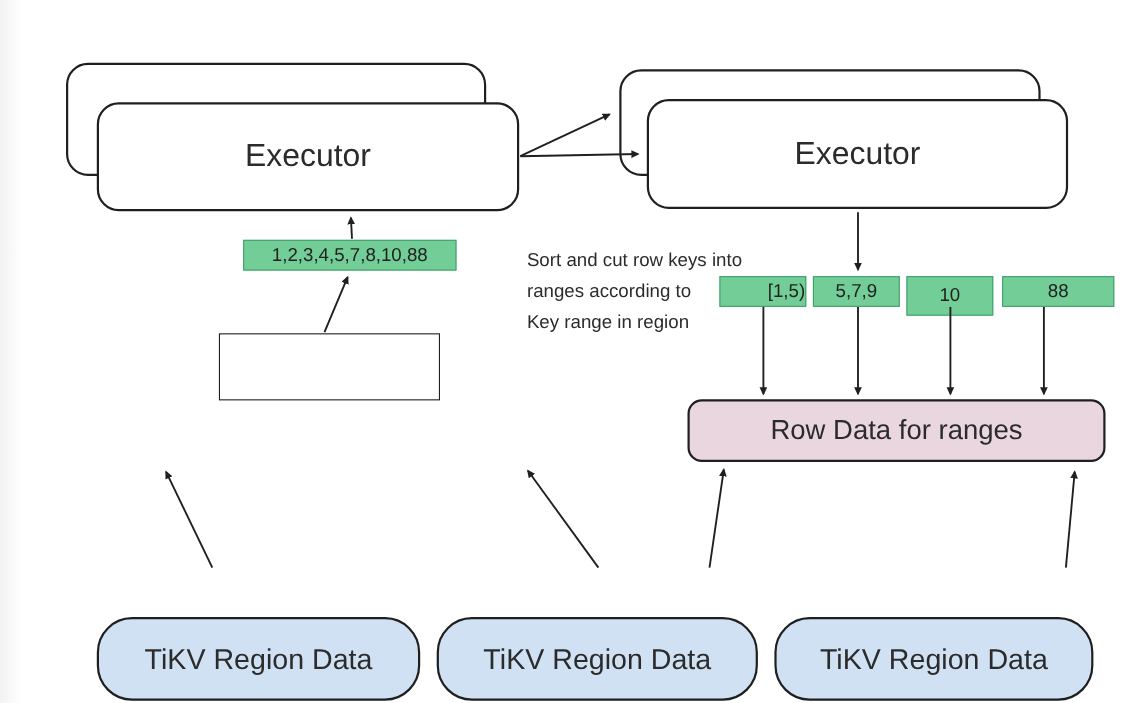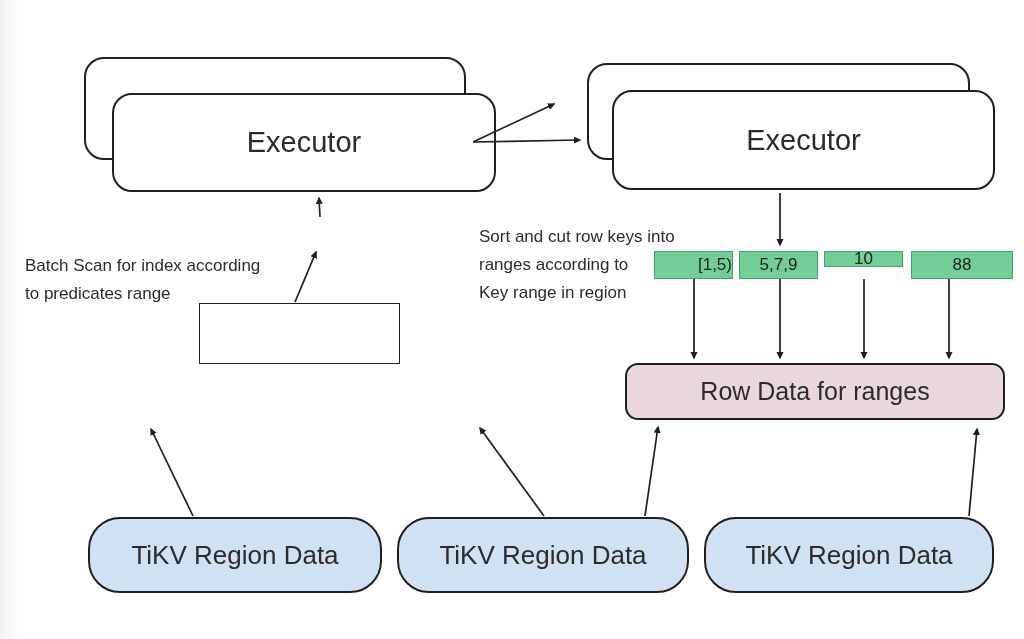--- a/index.html
+++ b/index.html
@@ -8,45 +8,45 @@
     --line:#1f1f1f; --text:#2b2b2b;
   }
   html,body{margin:0;padding:0;}
   body{font-family:"Liberation Sans", sans-serif; background:#ffffff;}
   .canvas{position:relative;width:1024px;height:639px;background:#ffffff;overflow:hidden;}
   .edge-shade{position:absolute;left:0;top:0;width:20px;height:639px;
     background:linear-gradient(90deg, rgba(0,0,0,0.05), rgba(0,0,0,0));}
   .box{position:absolute;box-sizing:border-box;border:2px solid var(--line);
     background:#ffffff;display:flex;align-items:center;justify-content:center;
     color:var(--text);}
-  .exec{border-radius:20px;font-size:29px;margin-left:24px;}
+  .exec{border-radius:20px;font-size:29px;}
   .exec-back{background:#ffffff;}
   .store{border-radius:13px;font-size:25px;}
-  .tikv{border-radius:32px;background:var(--tikv-fill);font-size:26px;}
+  .tikv{border-radius:32px;background:var(--tikv-fill);font-size:26px;margin-top:44px;}
   .greenlab{position:absolute;box-sizing:border-box;border:1.5px solid var(--green-border);
     background:var(--green-fill);display:flex;align-items:center;justify-content:center;
     font-size:17px;color:#222;}
   .bracket{position:absolute;box-sizing:border-box;border:1.5px solid var(--line);
     background:#ffffff;}
   .note{position:absolute;font-size:17px;line-height:28px;color:var(--text);
     white-space:pre-line;}
   .arrows{position:absolute;left:0;top:0;width:1024px;height:639px;pointer-events:none;}
 
   
   #exec-left-back{left:60px;top:57px;width:382px;height:103px;}
   #exec-left-front{left:88px;top:93px;width:384px;height:99px;}
   #exec-right-back{left:563px;top:63px;width:383px;height:97px;}
   #exec-right-front{left:588px;top:90px;width:383px;height:100px;}
   #index-result{left:221px;top:218px;width:194px;height:28px;}
   #bracket{left:199px;top:303px;width:201px;height:61px;}
   #index-box{left:88px;top:363px;width:462px;height:58px;background:var(--index-fill);}
   #row-box{left:625px;top:363px;width:380px;height:57px;background:var(--row-fill);}
   #range-0{left:654px;top:251px;width:79px;height:28px;justify-content:flex-end;}
   #range-1{left:739px;top:251px;width:79px;height:28px;}
-  #range-2{left:824px;top:251px;width:79px;height:16px;}
+  #range-2{left:824px;top:251px;width:79px;height:36px;}
   #range-3{left:911px;top:251px;width:102px;height:28px;}
   #tikv-0{left:88px;top:517px;width:294px;height:76px;}
   #tikv-1{left:397px;top:517px;width:292px;height:76px;}
   #tikv-2{left:704px;top:517px;width:290px;height:76px;}
   #batch-note{left:25px;top:252px;width:280px;}
   #sort-note{left:479px;top:223px;width:200px;}
 </style>
 </head>
 <body>
 
@@ -55,20 +55,23 @@
 
   <div class="box exec exec-back" id="exec-left-back"></div>
   <div class="box exec" id="exec-left-front">
     <span>Executor</span>
   </div>
   <div class="box exec exec-back" id="exec-right-back"></div>
   <div class="box exec" id="exec-right-front">
     <span>Executor</span>
   </div>
 
+  <div class="greenlab" id="index-result">
+    <span>1,2,3,4,5,7,8,10,88</span>
+  </div>
 
   <div class="bracket" id="bracket"></div>
 
   <div class="box store" id="row-box">
     <span>Row Data for ranges</span>
   </div>
 
   <div class="greenlab" id="range-0">
     <span>[1,5)</span>
   </div>
@@ -85,22 +88,20 @@
   <div class="box tikv" id="tikv-0">
     <span>TiKV Region Data</span>
   </div>
   <div class="box tikv" id="tikv-1">
     <span>TiKV Region Data</span>
   </div>
   <div class="box tikv" id="tikv-2">
     <span>TiKV Region Data</span>
   </div>
 
-  <div class="note" id="batch-note">Batch Scan for index according
-to predicates range</div>
   <div class="note" id="sort-note">Sort and cut row keys into
 ranges according to
 Key range in region</div>
 
   <svg class="arrows" viewBox="0 0 1024 639" xmlns="http://www.w3.org/2000/svg">
     <defs>
       <marker id="ah" markerWidth="8" markerHeight="8" refX="6" refY="3.5" orient="auto" markerUnits="userSpaceOnUse">
         <path d="M0,0 L7.5,3.5 L0,7 z" fill="#1f1f1f"></path>
       </marker>
     </defs>

